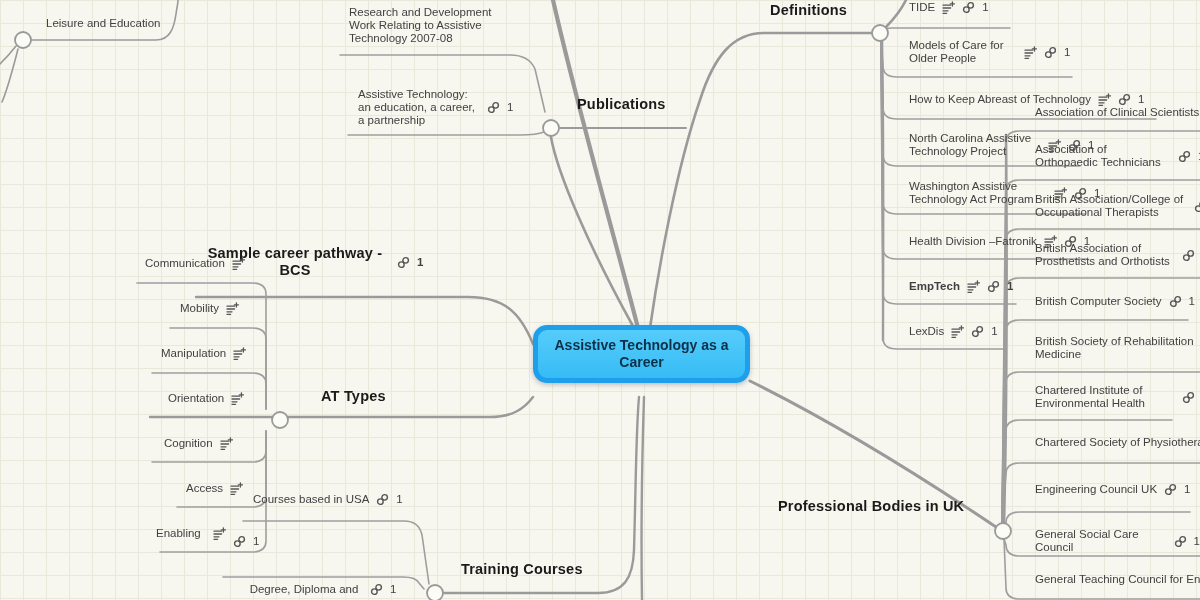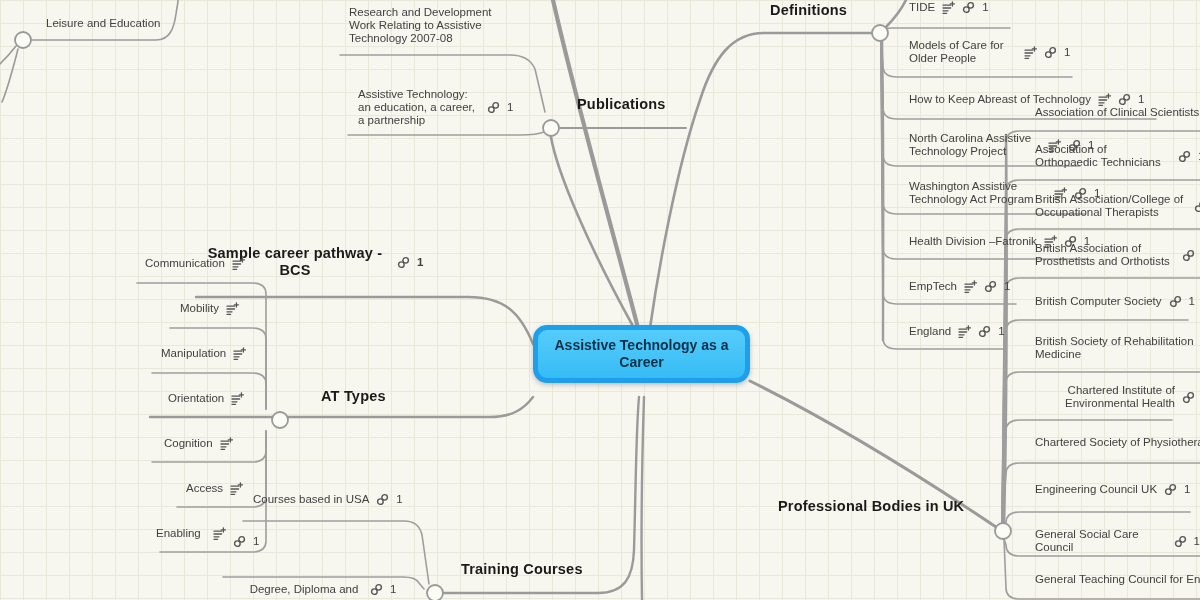--- a/index.html
+++ b/index.html
@@ -228,38 +228,38 @@
           <path d="M1 12.3 H4.6"></path>
       <path d="M10.4 0.8 V5"></path>
           <path d="M8.3 2.9 H12.5"></path>
     </svg>
     <svg class="icon" width="13" height="13" viewBox="0 0 14 14" fill="none" stroke="#565656" stroke-width="1.5">
       <circle cx="4.7" cy="9.3" r="3"></circle>
           <circle cx="9.3" cy="4.7" r="3"></circle>
     </svg>
     <span class="cnt">1</span>
   </div>
-      <div class="node" style="left: 909px; top: 280px;">
+      <div class="node" style="left: 909px; top: 280px; font-weight: bold;">
     <span class="lbl">EmpTech</span>
     <svg class="icon" width="13" height="13" viewBox="0 0 13 13" fill="none" stroke="#565656" stroke-width="1.3" stroke-linecap="round">
       <path d="M1 4.2 H8.6"></path>
           <path d="M1 7 H8.6"></path>
           <path d="M1 9.8 H6"></path>
           <path d="M1 12.3 H4.6"></path>
       <path d="M10.4 0.8 V5"></path>
           <path d="M8.3 2.9 H12.5"></path>
     </svg>
     <svg class="icon" width="13" height="13" viewBox="0 0 14 14" fill="none" stroke="#565656" stroke-width="1.5">
       <circle cx="4.7" cy="9.3" r="3"></circle>
           <circle cx="9.3" cy="4.7" r="3"></circle>
     </svg>
     <span class="cnt">1</span>
   </div>
       <div class="node" style="left: 909px; top: 325px;">
-    <span class="lbl">England</span>
+    <span class="lbl">LexDis</span>
     <svg class="icon" width="13" height="13" viewBox="0 0 13 13" fill="none" stroke="#565656" stroke-width="1.3" stroke-linecap="round">
       <path d="M1 4.2 H8.6"></path>
           <path d="M1 7 H8.6"></path>
           <path d="M1 9.8 H6"></path>
           <path d="M1 12.3 H4.6"></path>
       <path d="M10.4 0.8 V5"></path>
           <path d="M8.3 2.9 H12.5"></path>
     </svg>
     <svg class="icon" width="13" height="13" viewBox="0 0 14 14" fill="none" stroke="#565656" stroke-width="1.5">
       <circle cx="4.7" cy="9.3" r="3"></circle>
@@ -305,21 +305,21 @@
       <circle cx="4.7" cy="9.3" r="3"></circle>
           <circle cx="9.3" cy="4.7" r="3"></circle>
     </svg>
     <span class="cnt">1</span>
   </div>
       <div class="node" style="left: 1035px; top: 335px;">
     <span class="lbl" style="width: 160px;">British Society of Rehabilitation Medicine</span>
 
   </div>
       <div class="node" style="left: 1035px; top: 384px;">
-    <span class="lbl" style="width: 140px; text-align: right;">Chartered Institute of Environmental Health</span>
+    <span class="lbl" style="width: 140px;">Chartered Institute of Environmental Health</span>
 
     <svg class="icon" width="13" height="13" viewBox="0 0 14 14" fill="none" stroke="#565656" stroke-width="1.5">
       <circle cx="4.7" cy="9.3" r="3"></circle>
           <circle cx="9.3" cy="4.7" r="3"></circle>
     </svg>
 
   </div>
       <div class="node nowrap" style="left: 1035px; top: 436px;">
     <span class="lbl">Chartered Society of Physiotherapy</span>
 

